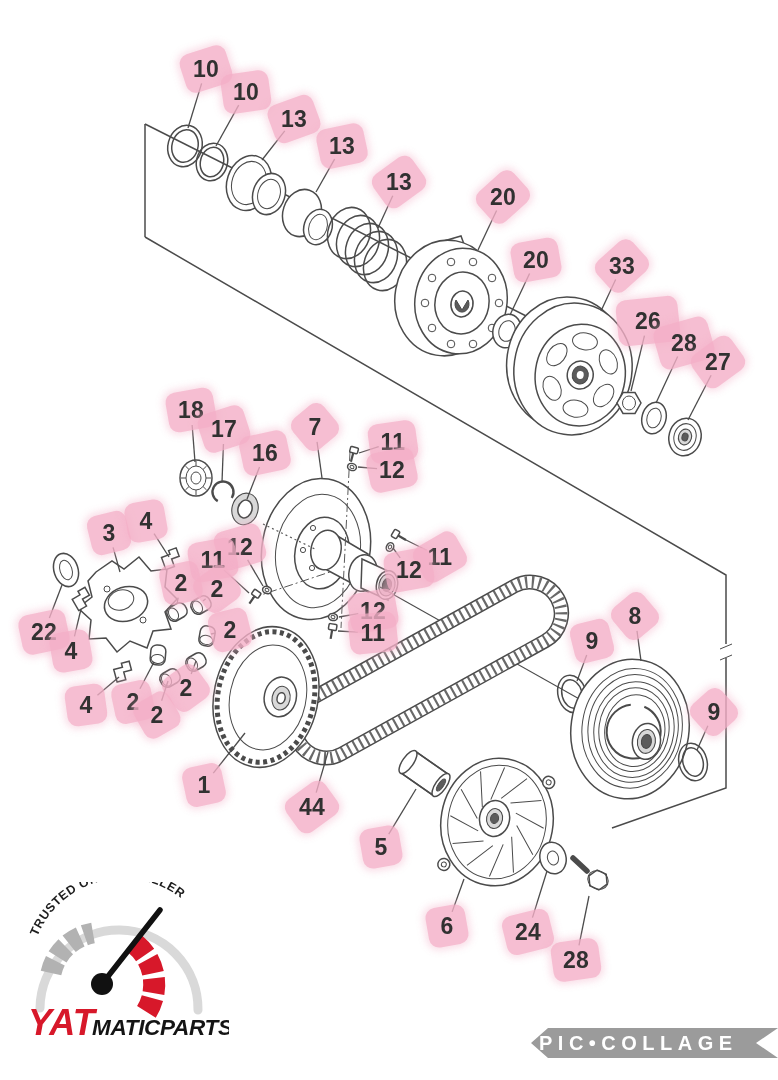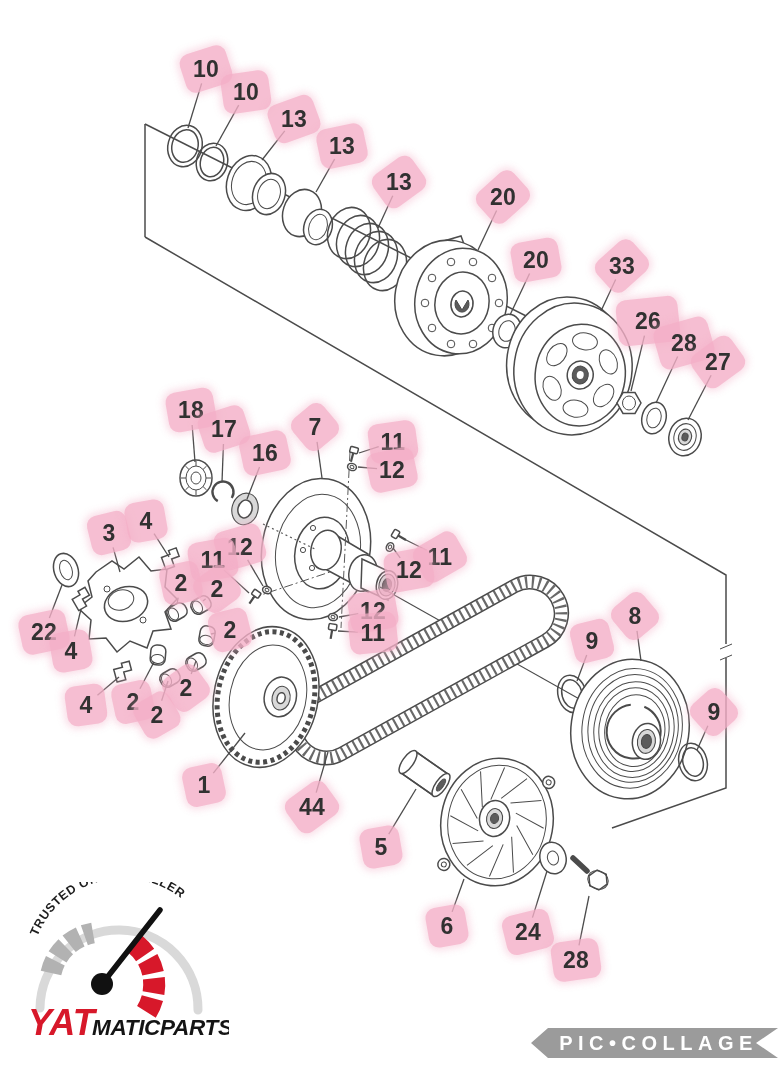--- a/index.html
+++ b/index.html
@@ -14,21 +14,21 @@
        color:var(--lbl,#313131);letter-spacing:.3px;white-space:nowrap;}
   #leader-lines line{stroke:#4b4b4b;stroke-width:1.3;}
   .ln{stroke:#4b4b4b;fill:none;stroke-width:1.5;}
   .pw{stroke:#4b4b4b;fill:#fff;stroke-width:1.5;}
   .pg{stroke:#4b4b4b;fill:#d9d9d9;stroke-width:1.1;}
   .pd{stroke:#4b4b4b;fill:#5c5c5c;stroke-width:1;}
   .th{stroke:#4b4b4b;fill:none;stroke-width:1;}
   .logo{position:absolute;left:14px;top:882px;width:215px;height:164px;}
   .watermark{position:absolute;left:531px;top:1028px;width:247px;height:30px;background:#9b9b9b;
      clip-path:polygon(17px 0,100% 0,calc(100% - 22px) 50%,100% 100%,17px 100%,0 50%);
-     display:flex;align-items:center;justify-content:center;padding-left:8px;box-sizing:border-box;}
+     display:flex;align-items:center;padding-left:8px;box-sizing:border-box;}
   .watermark span{color:#fff;font-weight:bold;font-size:20px;letter-spacing:5.5px;}
 </style>
 </head>
 <body>
 
 <div class="stage">
 
 <svg id="art" width="778" height="1080" viewBox="0 0 778 1080">
 
   <g class="ln">

